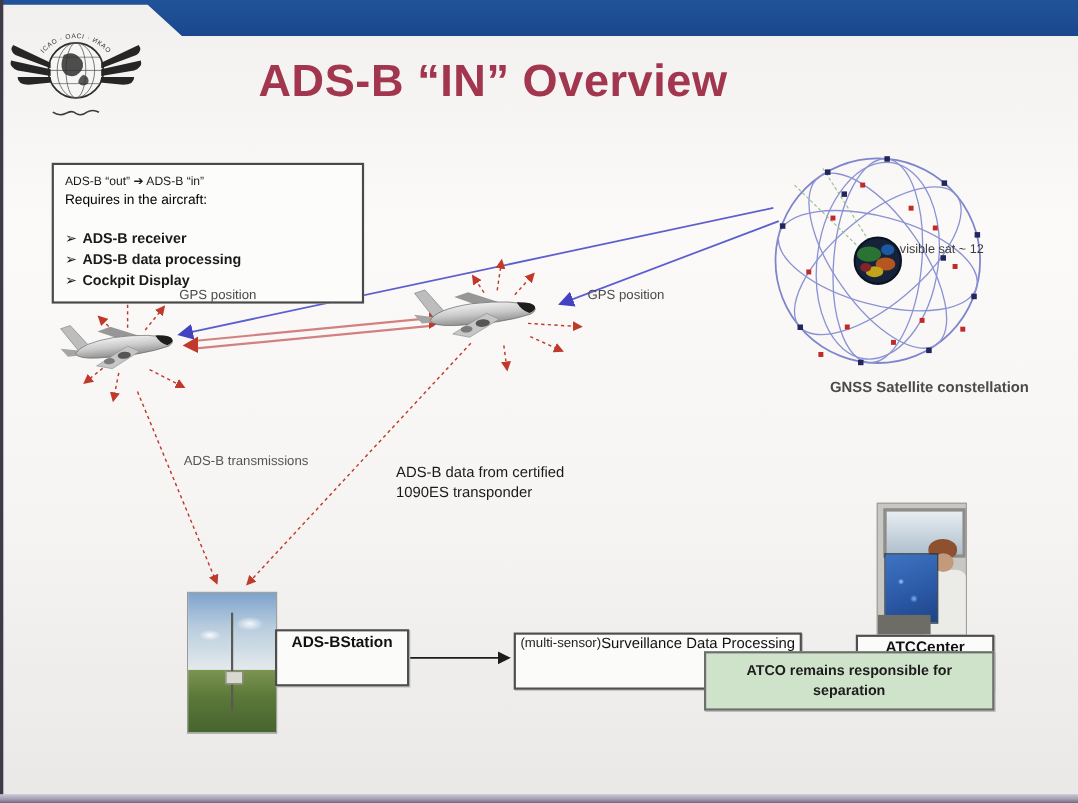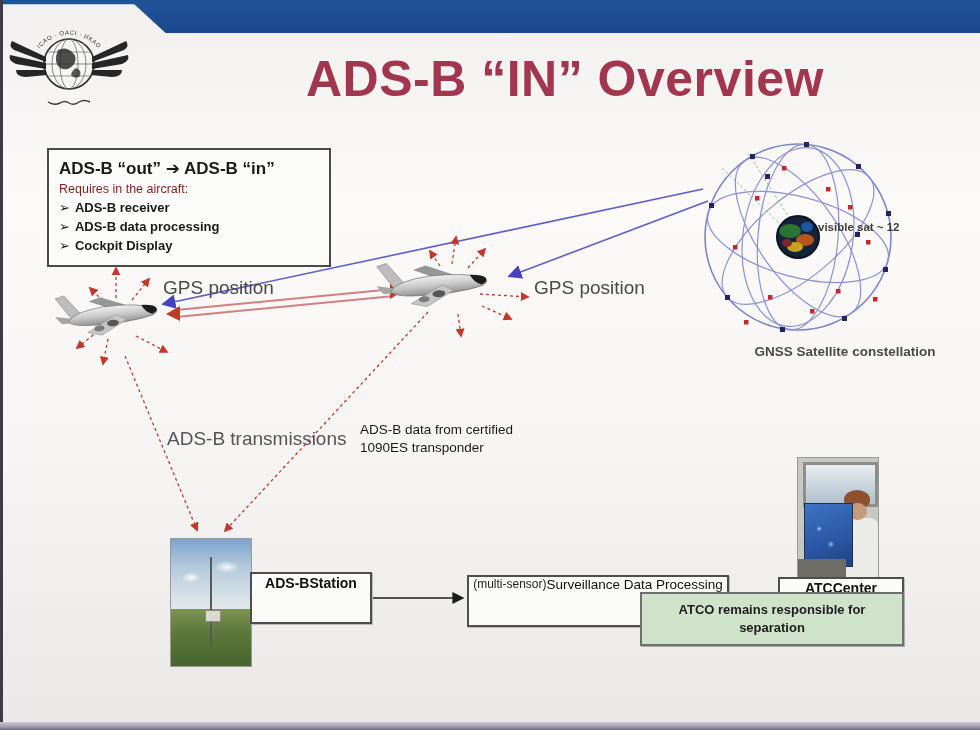--- a/index.html
+++ b/index.html
@@ -12,39 +12,39 @@
   
   #edge-left{left:0;top:0;width:3px;height:730px;background:#3e3a48;}
   #edge-bottom{left:0;top:722px;width:980px;height:8px;background:linear-gradient(180deg,#ccc8d6 0%,#a59fb2 55%,#6f6980 100%);}
   
   #header-band{
     left:0;top:0;width:980px;height:33px;
     background:linear-gradient(180deg,#215399 0%,#1a478e 100%);
     clip-path:polygon(0 0,100% 0,100% 100%,16.9% 100%,13.7% 13%,0 13%);
   }
   #slide-title{
-    left:235px;top:50px;width:660px;text-align:center;
-    font-size:50px;font-weight:bold;color:#a2364f;letter-spacing:0.5px;
+    left:235px;top:50px;width:660px;
+    font-size:41px;font-weight:bold;color:#a2364f;letter-spacing:0.5px;
   }
   
   #info-box{
     left:47px;top:148px;width:260px;padding:8px 10px 9px 10px;
     border:2px solid #4a4a4a;background:#fcfcfa;color:#1a1a1a;
   }
-  #info-box .l1{font-size:17px;font-weight:bold;margin-bottom:3px;}
-  #info-box .l2{font-size:12.5px;color:#7f1d1d;margin-bottom:3px;}
+  #info-box .l1{font-size:11px;font-weight:normal;margin-bottom:3px;}
+  #info-box .l2{font-size:12.5px;color:#000000;margin-bottom:20px;}
   #info-box .bullet{font-size:13px;font-weight:bold;line-height:1.45;}
   #info-box .bullet .bch{margin-right:5px;font-weight:normal;}
   
-  .lbl{color:#4a4a4a;font-size:19px;margin-top:16px;}
+  .lbl{color:#4a4a4a;font-size:12px;}
   #gps-left{left:163px;top:261px;}
   #gps-right{left:534px;top:261px;}
   #adsb-transmissions{left:167px;top:412px;color:#555;}
   #adsb-data{left:360px;top:421px;width:230px;text-align:left;font-weight:normal;color:#1a1a1a;font-size:13.5px;line-height:1.3;}
-  #visible-sat{left:818px;top:221px;font-size:11.5px;font-weight:bold;color:#3d3d3d;}
+  #visible-sat{left:818px;top:221px;font-size:11.5px;font-weight:normal;color:#3d3d3d;}
   #gnss-caption{left:735px;top:344px;width:220px;text-align:center;font-weight:bold;color:#4a4a4a;font-size:13.5px;}
   
   .fbox{border:2px solid #4e4e4e;background:#fbfbf9;text-align:center;color:#111;
         display:flex;flex-direction:row;justify-content:center;box-shadow:1px 1px 0 #bbb;}
   #station-box{left:250px;top:572px;width:118px;height:48px;font-size:14px;font-weight:bold;line-height:1.3;}
   #sdp-box{left:467px;top:575px;width:258px;height:48px;}
   #sdp-box .s1{font-size:12px;color:#222;}
   #sdp-box .s2{font-size:13.5px;font-weight:normal;}
   #atc-box{left:778px;top:577px;width:122px;height:47px;font-size:14px;font-weight:bold;line-height:1.3;}
   #note-box{left:640px;top:592px;width:260px;height:50px;border:2px solid #6e6e6e;background:#cfe3cb;

